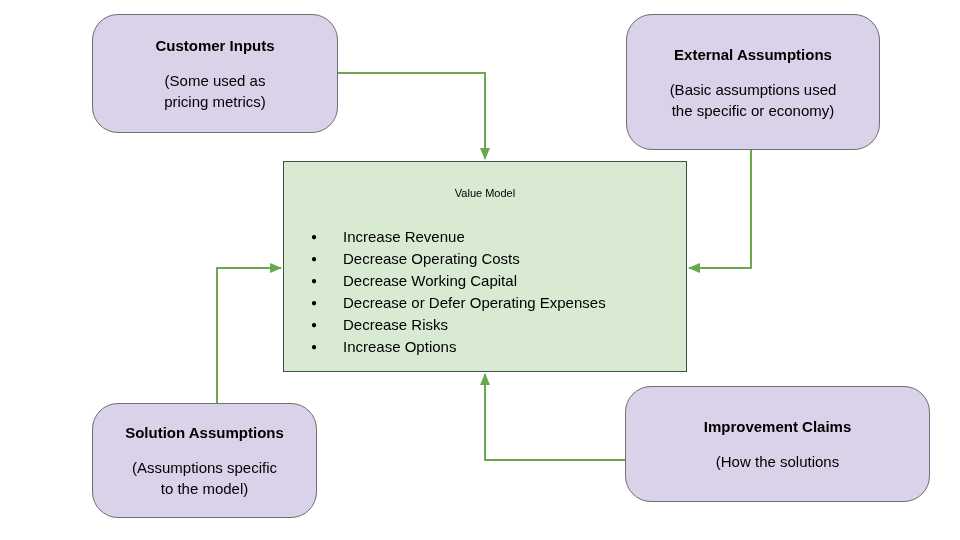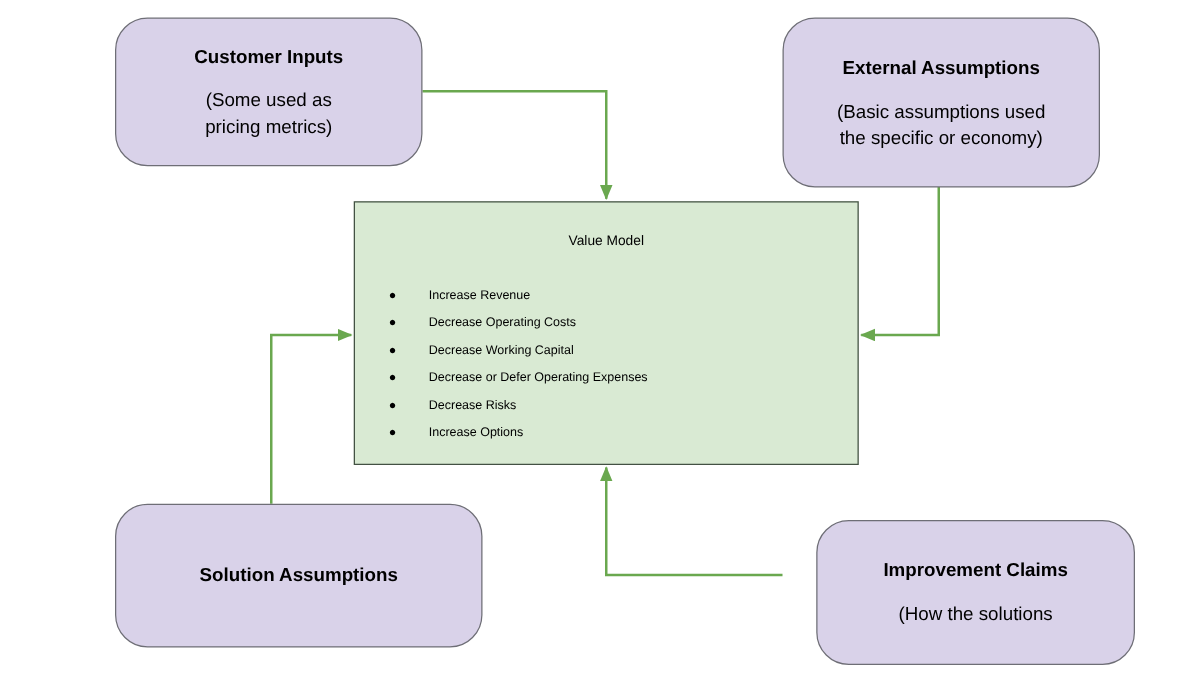--- a/index.html
+++ b/index.html
@@ -54,21 +54,21 @@
     font-weight: normal;
     font-size: 11px;
     line-height: 22px;
   }
   .vm-list {
     list-style: none;
     margin: 22px 0 0 0;
     padding: 0 0 0 27px;
     align-self: flex-start;
     text-align: left;
-    font-size: 10px;
+    font-size: 15px;
     line-height: 22px;
   }
   .vm-list li {
     position: relative;
     padding-left: 32px;
   }
   .vm-list li::before {
     content: "\25CF";
     position: absolute;
     left: 0;
@@ -89,22 +89,22 @@
     fill: none;
     stroke: var(--arrow);
     stroke-width: 2;
   }
   .arrowhead-shape { fill: var(--arrow); }
 
   
   #node-customer-inputs      { left: 92px;  top: 14px;  width: 246px; height: 119px; }
   #node-external-assumptions { left: 626px; top: 14px;  width: 254px; height: 136px; }
   #node-value-model          { left: 283px; top: 161px; width: 404px; height: 211px; }
-  #node-solution-assumptions { left: 92px;  top: 403px; width: 294px; height: 115px; }
-  #node-improvement-claims   { left: 625px; top: 416px; width: 255px; height: 116px; margin-left: 28px; }
+  #node-solution-assumptions { left: 92px;  top: 403px; width: 225px; height: 115px; }
+  #node-improvement-claims   { left: 625px; top: 386px; width: 305px; height: 116px; }
 </style>
 </head>
 <body>
 
 <svg class="connectors" viewBox="0 0 960 540" xmlns="http://www.w3.org/2000/svg">
   <defs>
     <marker id="arrow" markerUnits="userSpaceOnUse" markerWidth="14" markerHeight="12" refX="11" refY="5" orient="auto">
       <path class="arrowhead-shape" d="M0,0 L12,5 L0,10 Z"></path>
     </marker>
   </defs>
@@ -137,20 +137,24 @@
     <li>Decrease Operating Costs</li>
     <li>Decrease Working Capital</li>
     <li>Decrease or Defer Operating Expenses</li>
     <li>Decrease Risks</li>
     <li>Increase Options</li>
   </ul>
 </div>
 
 <div class="node purple" id="node-solution-assumptions">
   <div class="node-title">Solution Assumptions</div>
+  <div class="node-sub">
+    <span>(Assumptions specific</span><br>
+    <span>to the model)</span>
+  </div>
 </div>
 
 <div class="node purple" id="node-improvement-claims">
   <div class="node-title">Improvement Claims</div>
   <div class="node-sub">
     <span>(How the solutions</span><br>
   </div>
 </div>
 
 </body></html>

